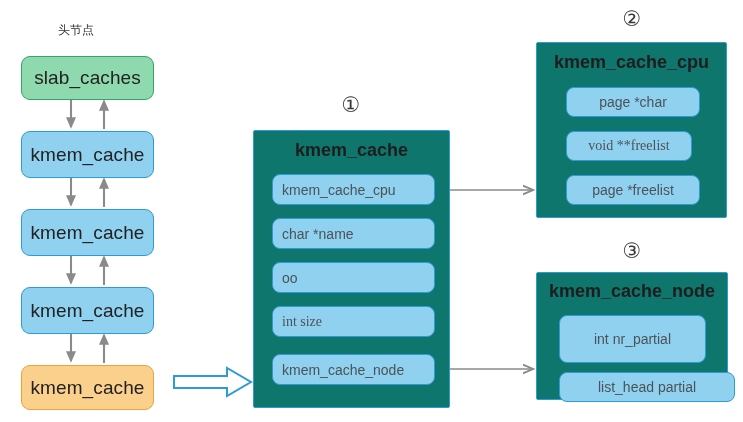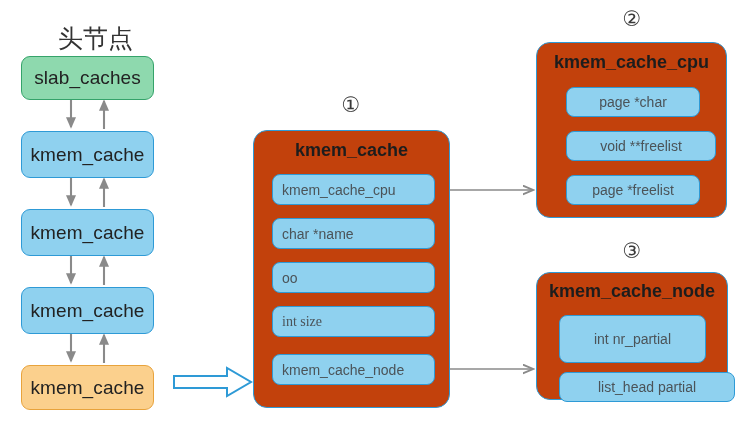--- a/index.html
+++ b/index.html
@@ -40,21 +40,21 @@
     border: 1.6px solid #2e9ad6;
   }
   .chain-node.orange {
     background: #fbd08d;
     border: 1.6px solid #e8a33c;
   }
 
   
   .caption {
     position: absolute;
-    font-size: 25px;
+    font-size: 12px;
     color: #333333;
     white-space: nowrap;
     font-family: "DejaVu Sans", "Liberation Sans", sans-serif;
   }
 
   
   .circle-num {
     position: absolute;
     width: 22px;
     height: 22px;
@@ -64,23 +64,23 @@
     font-size: 14px;
     line-height: 20px;
     text-align: center;
     font-family: "DejaVu Sans", "Liberation Sans", sans-serif;
   }
 
   
   .struct {
     position: absolute;
     box-sizing: border-box;
-    background: #c2410c;
+    background: #0f766e;
     border: 1.5px solid #2e9ad6;
-    border-radius: 14px;
+    border-radius: 2px;
   }
   .struct-title {
     text-align: center;
     font-size: 18px;
     font-weight: bold;
     color: #1d1d1d;
     white-space: nowrap;
   }
   .field {
     box-sizing: border-box;
@@ -215,21 +215,21 @@
     <div class="field left" style="position:absolute; left:18px; top:175px; width:163px; height:31px;font-family:Liberation Serif, serif;">int size</div>
 
     <div class="field left" style="position:absolute; left:18px; top:223px; width:163px; height:31px;">kmem_cache_node</div>
   </div>
 
   <div class="struct" style="left:536px; top:42px; width:191px; height:176px;">
     <div class="struct-title" style="margin-top:9px;">kmem_cache_cpu</div>
 
     <div class="field center" style="position:absolute; left:29px; top:44px; width:134px; height:30px;">page *char</div>
 
-    <div class="field center" style="position:absolute; left:29px; top:88px; width:150px; height:30px;">void **freelist</div>
+    <div class="field center" style="position:absolute; left:29px; top:88px; width:126px; height:30px;font-family:Liberation Serif, serif;">void **freelist</div>
 
     <div class="field center" style="position:absolute; left:29px; top:132px; width:134px; height:30px;">page *freelist</div>
   </div>
 
   <div class="struct" style="left:536px; top:272px; width:192px; height:128px;">
     <div class="struct-title" style="margin-top:8px;">kmem_cache_node</div>
 
     <div class="field center" style="position:absolute; left:22px; top:42px; width:147px; height:48px;">int nr_partial</div>
 
     <div class="field center" style="position:absolute; left:22px; top:99px; width:176px; height:30px;">list_head partial</div>

